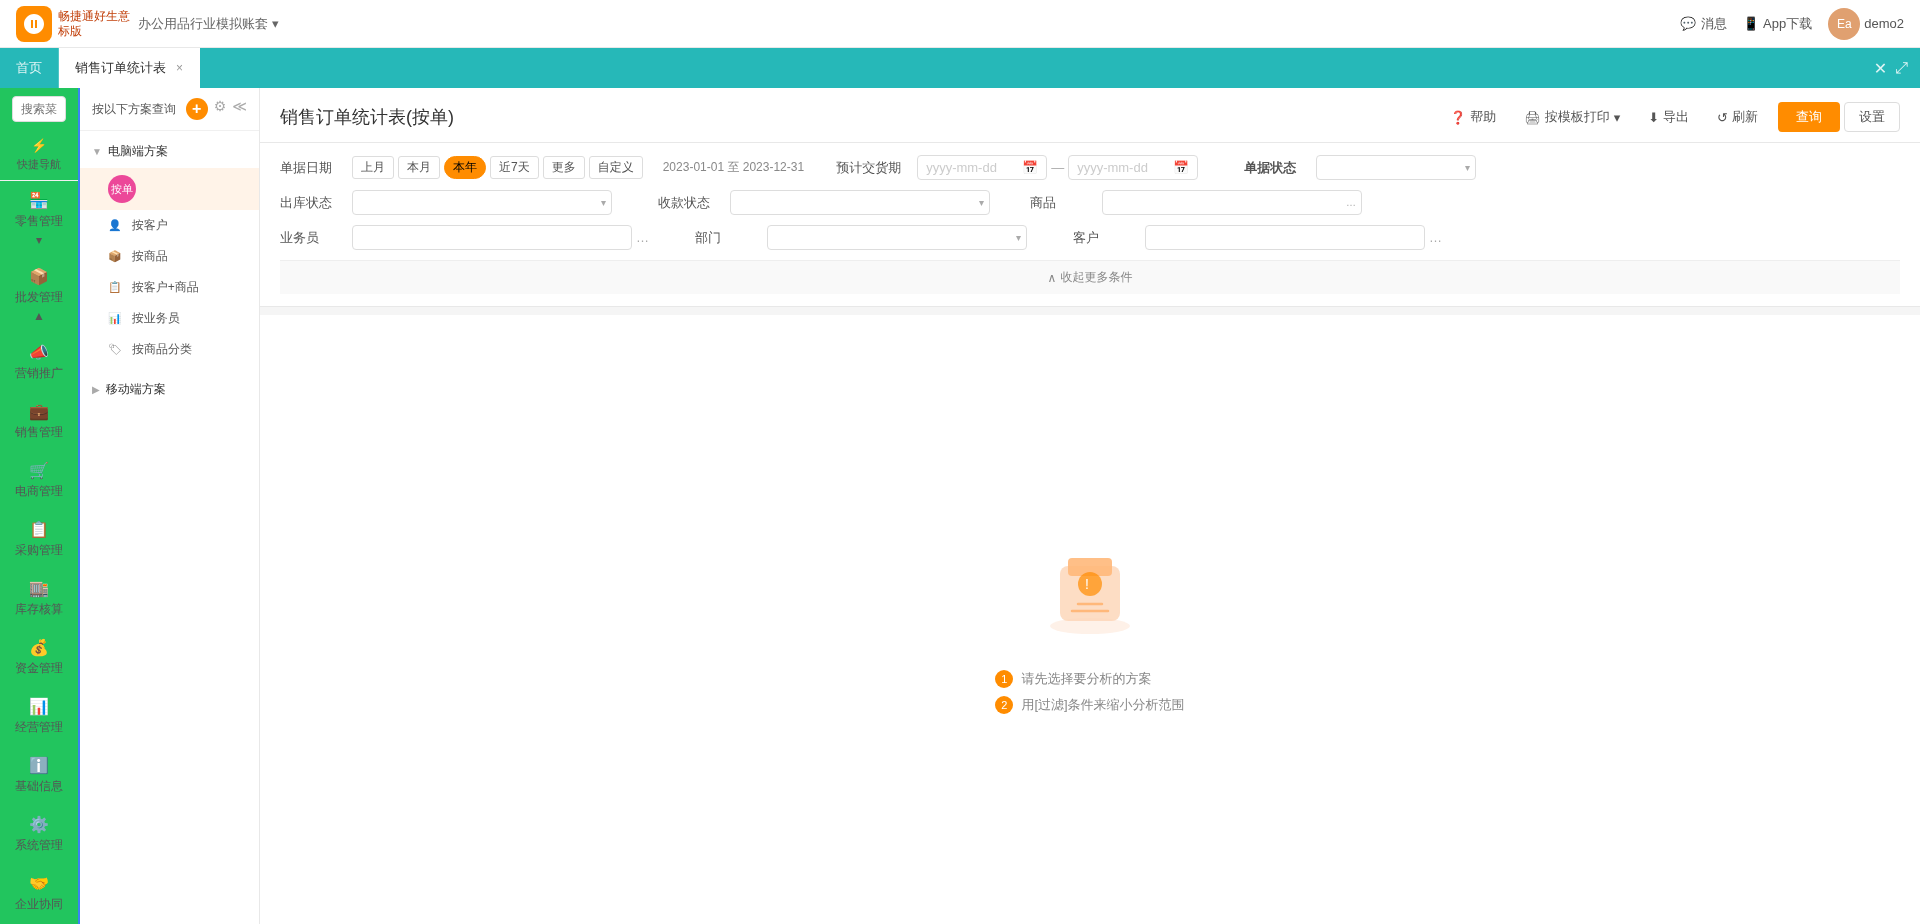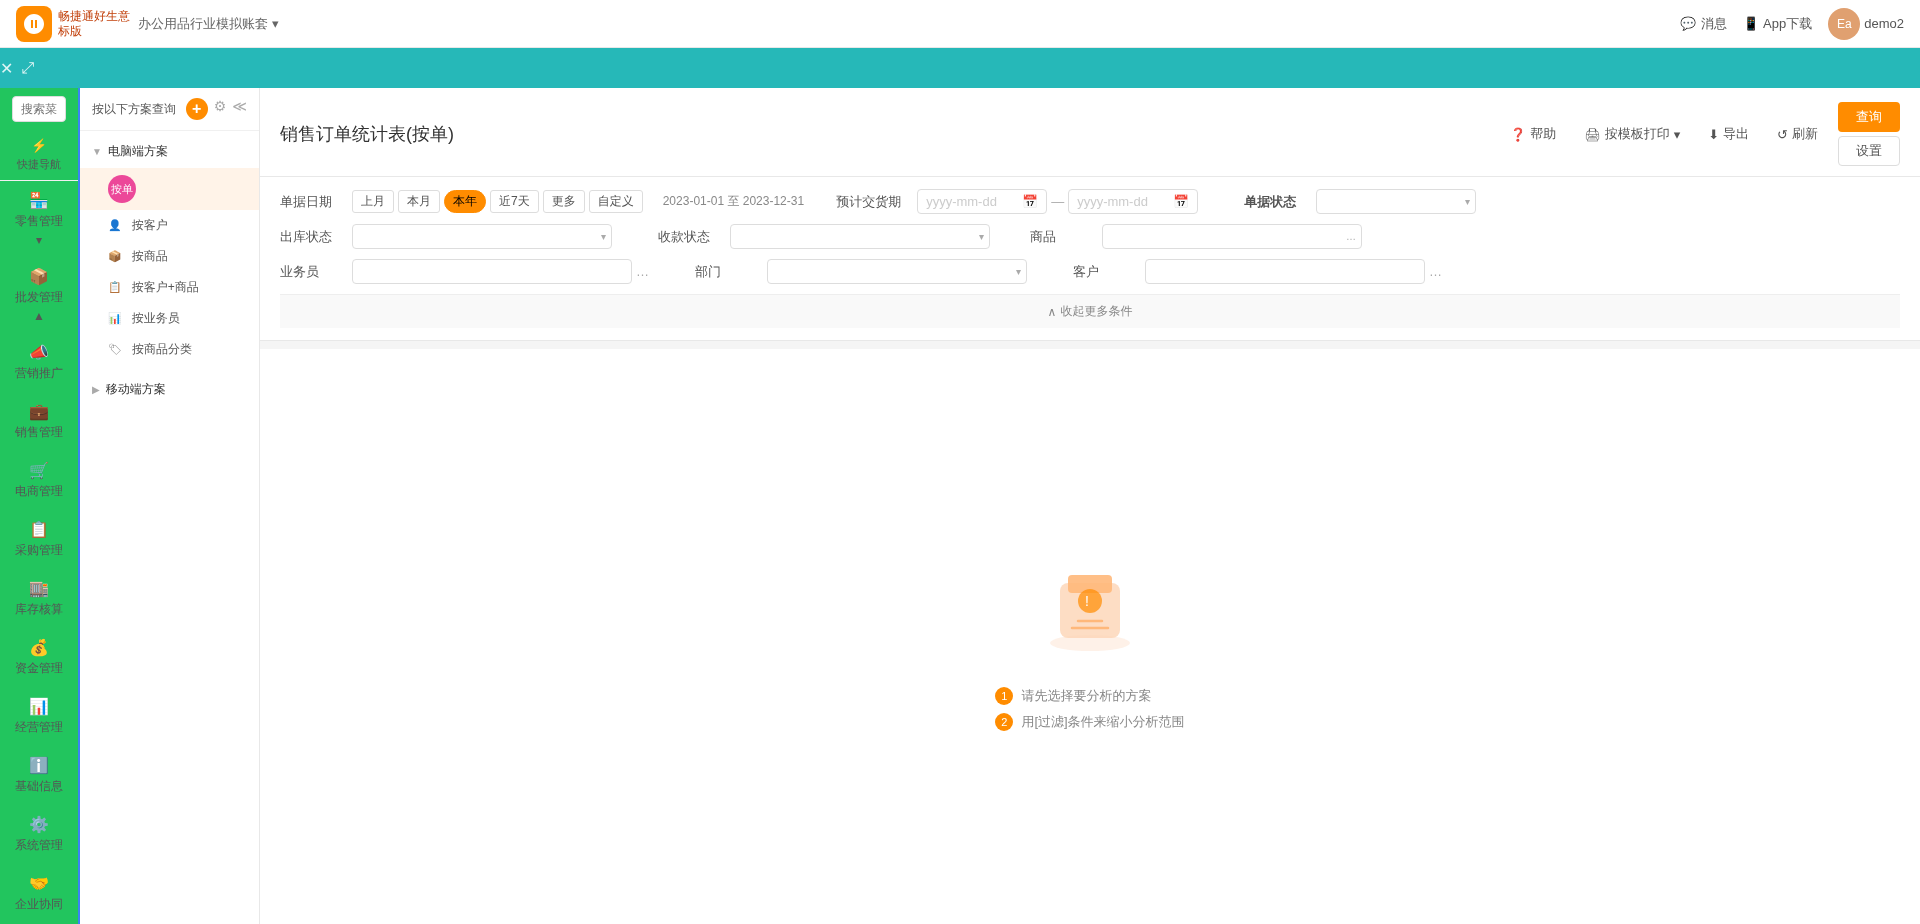--- a/index.html
+++ b/index.html
@@ -233,20 +233,29 @@
       <span>App下载</span>
     </div>
     <div class="top-bar-action">
       <div class="avatar">Ea</div>
       <span>demo2</span>
     </div>
   </div>
 </div>
 
 <div class="nav-tabs">
+  <div class="nav-tabs-left">
+    <div class="nav-tab">
+      <span>首页</span>
+    </div>
+    <div class="nav-tab active">
+      <span>销售订单统计表</span>
+      <span class="close-btn">×</span>
+    </div>
+  </div>
   <div class="nav-tabs-right">
     <span class="nav-tab-icon-btn">✕</span>
     <span class="nav-tab-icon-btn">⤢</span>
   </div>
 </div>
 
 <div class="main-layout">
 
   <div class="sidebar">
     <div class="sidebar-search-item">
@@ -376,21 +385,21 @@
           <span>▾</span>
         </div>
         <div class="page-action-btn">
           <span>⬇</span>
           <span>导出</span>
         </div>
         <div class="page-action-btn">
           <span>↺</span>
           <span>刷新</span>
         </div>
-        <div style="display:flex;flex-direction:column;gap:4px;">
+        <div style="display:flex;flex-direction:row;gap:4px;">
           <button class="btn-primary">查询</button>
           <button class="btn-secondary">设置</button>
         </div>
       </div>
     </div>
 
     <div class="filter-area">
 
       <div class="filter-row">
         <span class="filter-label">单据日期</span>

